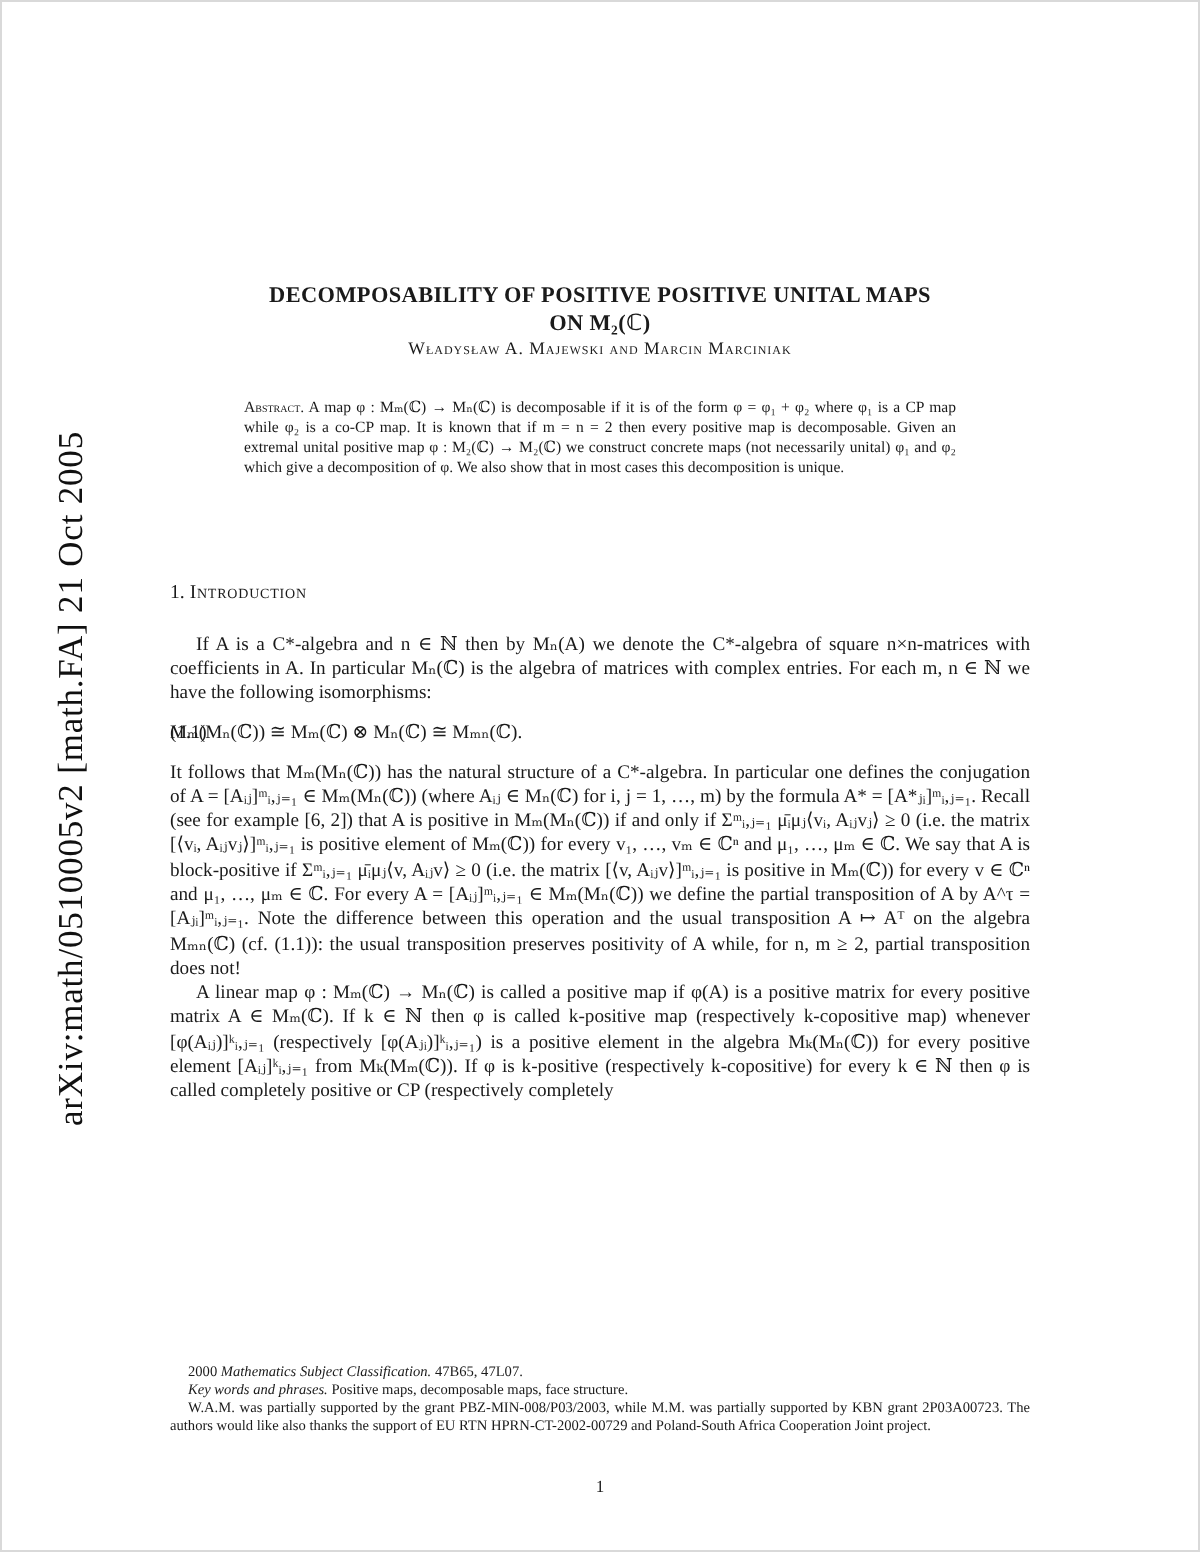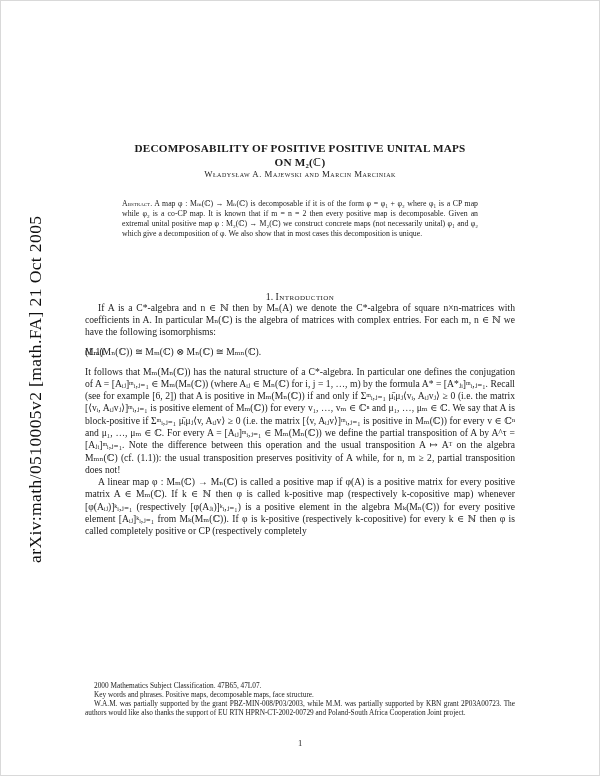--- a/index.html
+++ b/index.html
@@ -48,52 +48,51 @@
   .abstract {
     margin: 20px auto 16px auto;
     width: 356px;
     font-size: 7.8px;
     line-height: 9.9px;
     text-align: justify;
   }
   .abstract-label { font-variant: small-caps; }
   .section-heading {
     margin-top: 52px;
-    text-align: center;
     font-size: 9.8px;
   }
   .sc { font-variant: small-caps; letter-spacing: 0.4px; }
   p.body {
     margin: 0;
     font-size: 9.6px;
     line-height: 12.3px;
     text-align: justify;
   }
-  p.body.first { }
+  p.body.first { margin-top: 15px; }
   .indent { text-indent: 13px; }
   .equation-row {
     position: relative;
     margin: 7px 0 6px 0;
     font-size: 9.6px;
     height: 14px;
   }
   .eq-num { position: absolute; left: 0; top: 0; }
   .eq { display: block; text-align: left; }
   .footnotes {
     position: absolute;
     left: 84px; right: 84px; top: 680px;
     font-size: 7.3px;
     line-height: 9px;
   }
   .footnotes p {
     margin: 0;
     text-indent: 9px;
     text-align: justify;
   }
-  .fn-italic { }
+  .fn-italic { font-style: italic; }
   .page-number {
     position: absolute;
     left: 0; right: 0; top: 737px;
     text-align: center;
     font-size: 8.5px;
   }
 </style>
 </head>
 <body>
 

